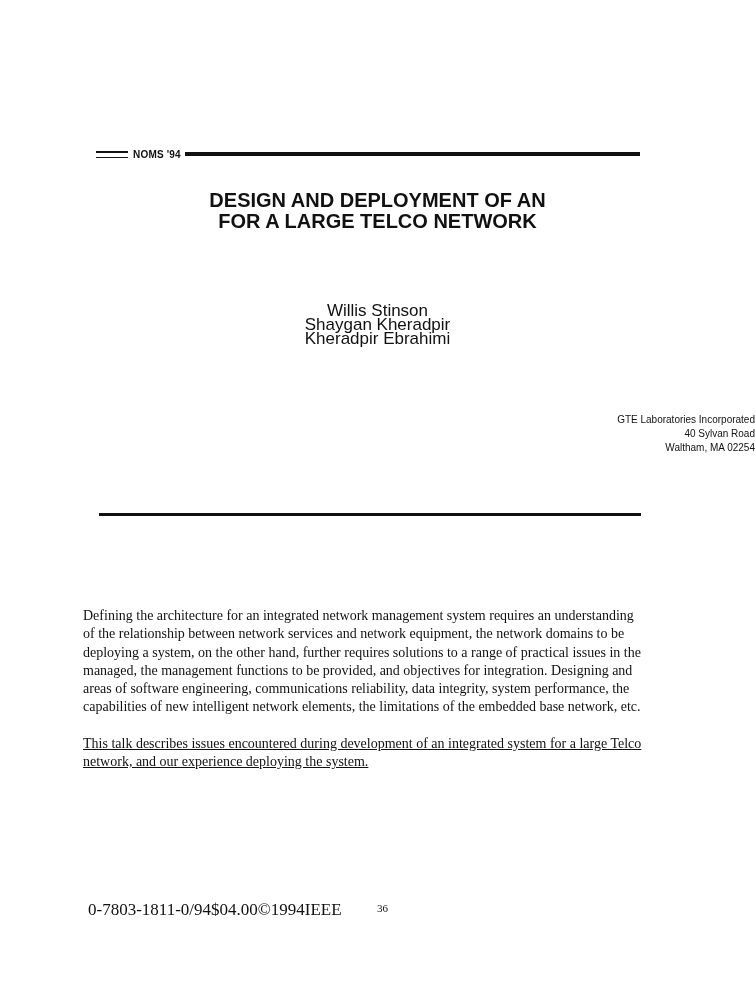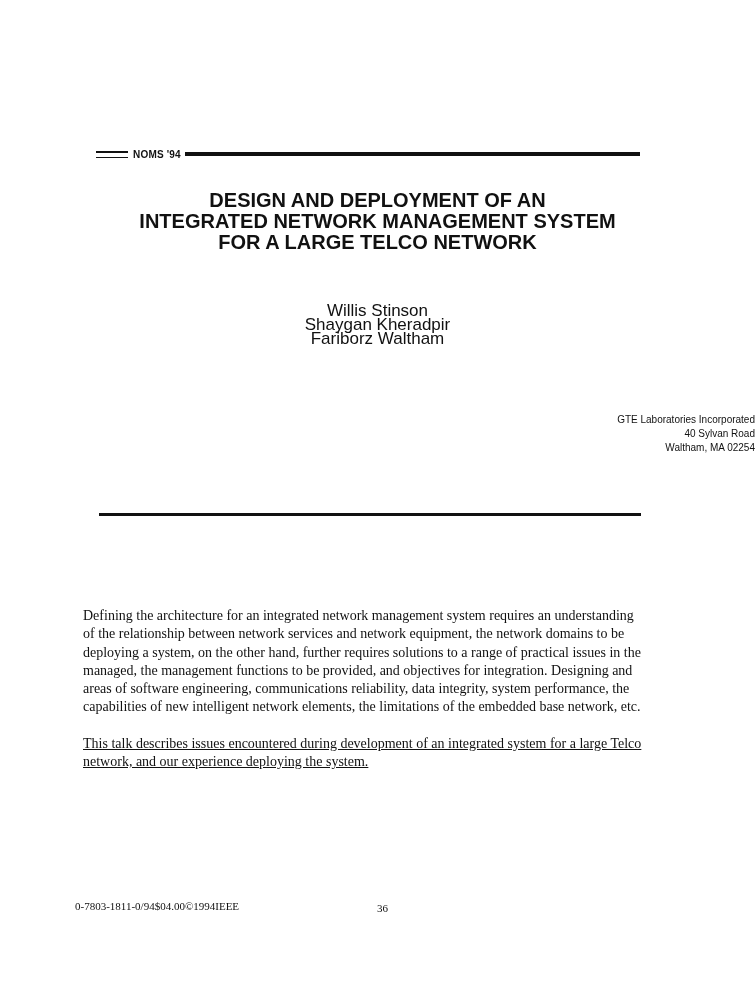--- a/index.html
+++ b/index.html
@@ -18,42 +18,41 @@
   .authors { position:absolute; top:304px; left:0; width:755px; text-align:center; font-size:17px; line-height:14px; }
   .affil { position:absolute; top:413px; left:0; width:755px; text-align:right; font-size:10px; line-height:14px; }
 
   .divider { position:absolute; top:513px; left:99px; width:542px; height:3px; background:#111; }
 
   .abstract { position:absolute; top:601px; left:77px; width:600px; font-size:14px; line-height:18.3px; }
   .abstract p { margin:6px; }
   .abstract p + p { margin-top:18px;text-decoration:underline; }
   .line { white-space:nowrap; display:block; }
 
-  .footer-id { position:absolute; top:900px; left:75px; font-size:11px; }
+  .footer-id { position:absolute; top:900px; left:88px; font-size:17px; }
   .page-num { position:absolute; top:902px; left:377px; font-size:11px; }
 </style>
 </head>
 <body>
 
 <div class="header-rule sans">
   <span class="short"></span>
   <span class="label">NOMS '94</span>
   <span class="long"></span>
 </div>
 
 <div class="title sans">
   <div>DESIGN AND DEPLOYMENT OF AN</div>
-  <div>INTEGRATED NETWORK MANAGEMENT SYSTEM</div>
   <div>FOR A LARGE TELCO NETWORK</div>
 </div>
 
 <div class="authors sans">
   <div>Willis Stinson</div>
   <div>Shaygan Kheradpir</div>
-  <div>Fariborz Waltham</div>
+  <div>Kheradpir Ebrahimi</div>
 </div>
 
 <div class="affil sans">
   <div>GTE Laboratories Incorporated</div>
   <div>40 Sylvan Road</div>
   <div>Waltham, MA  02254</div>
 </div>
 
 <div class="divider"></div>
 

